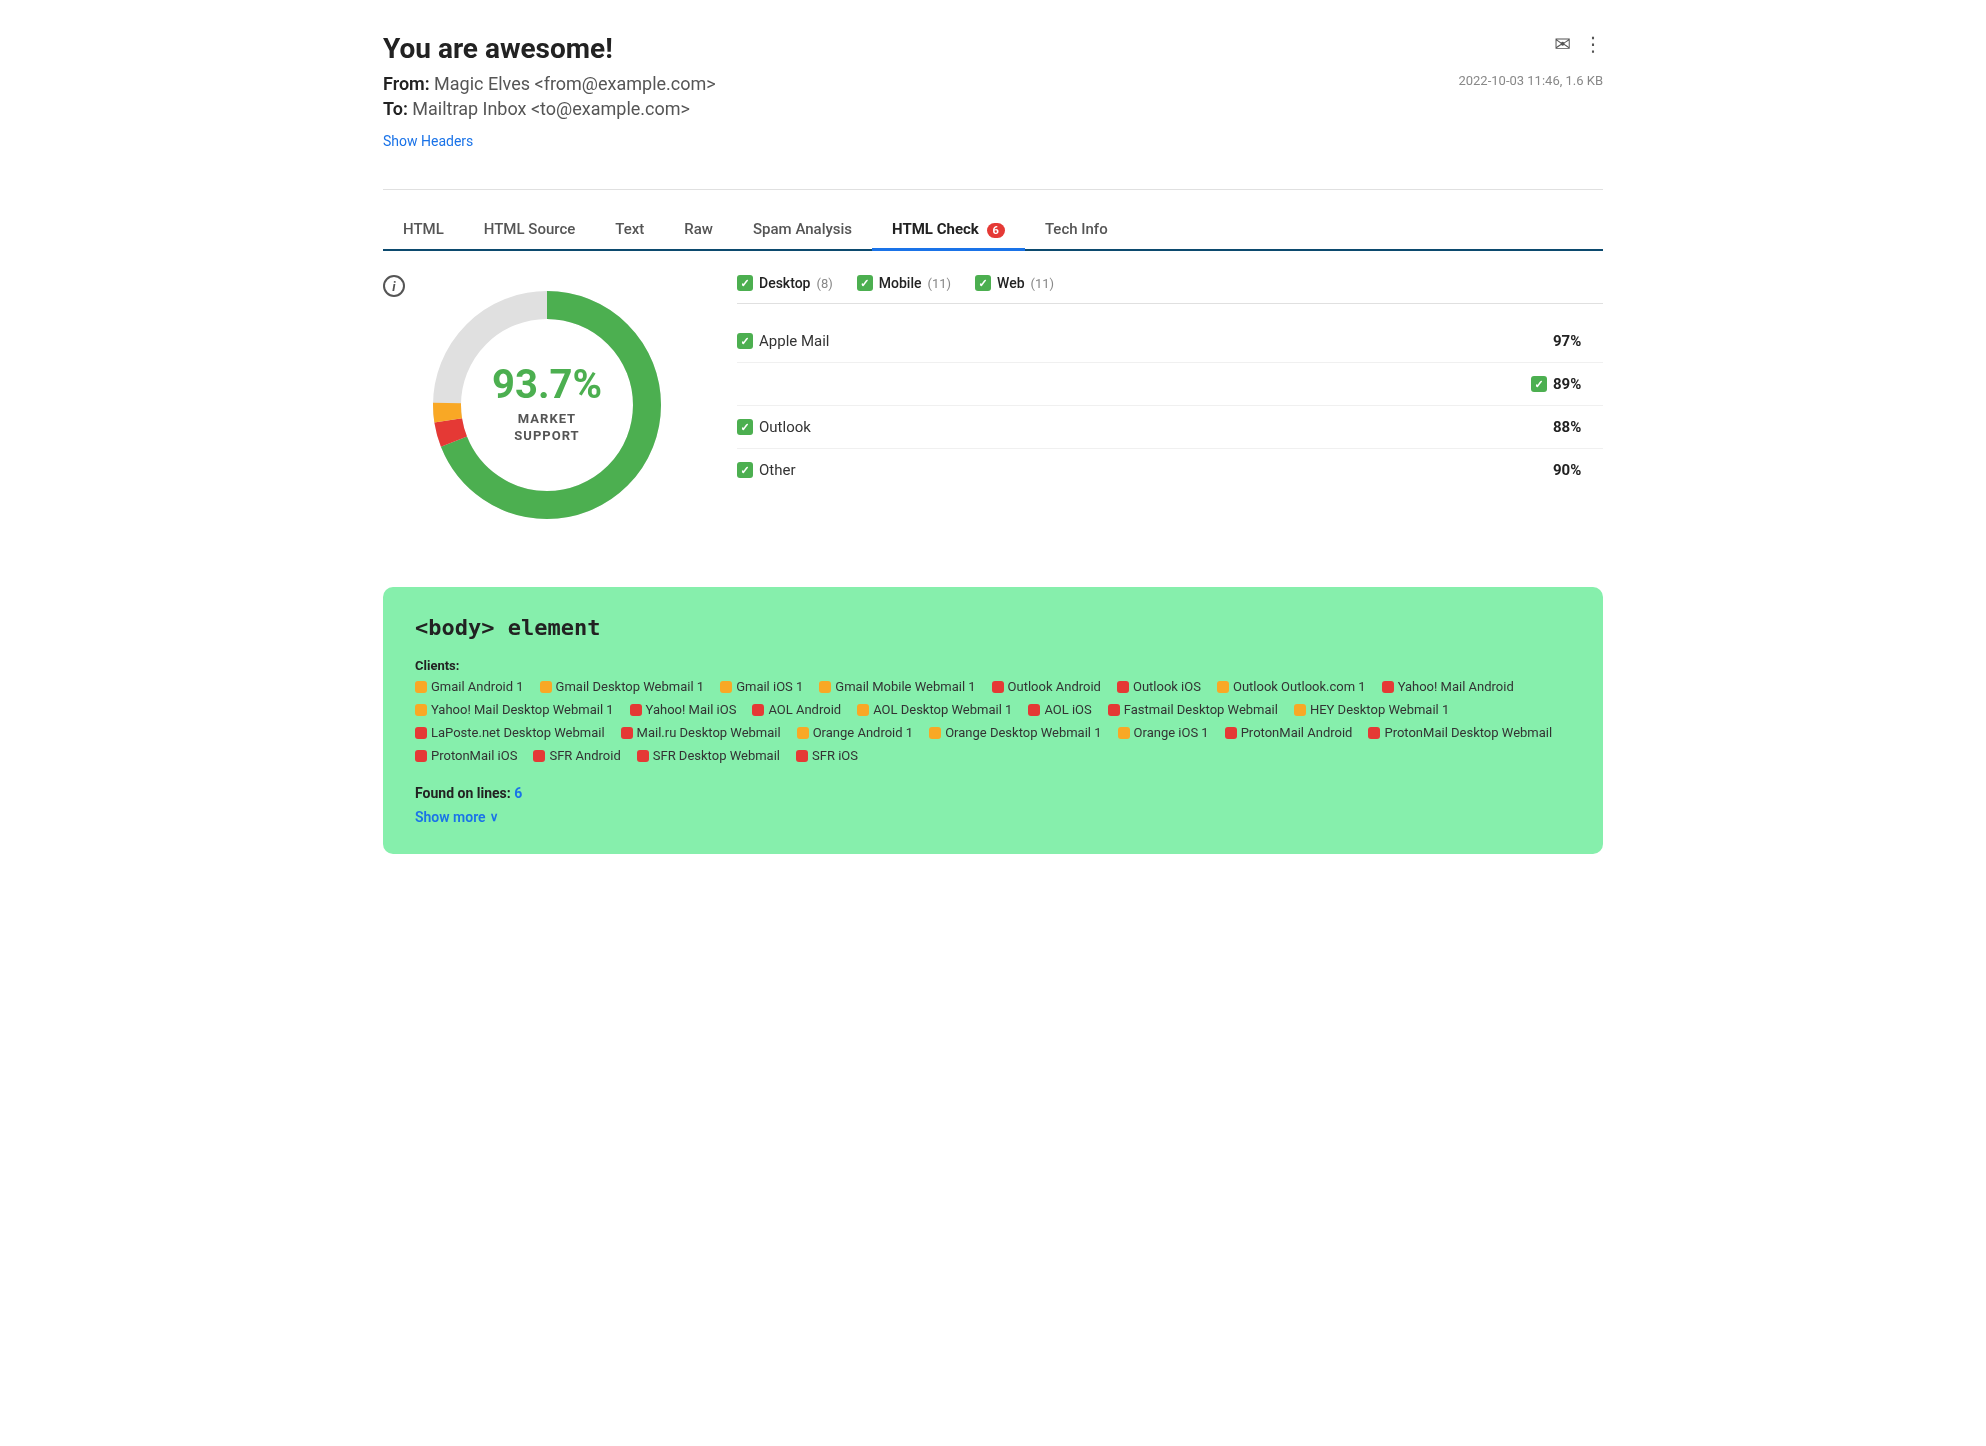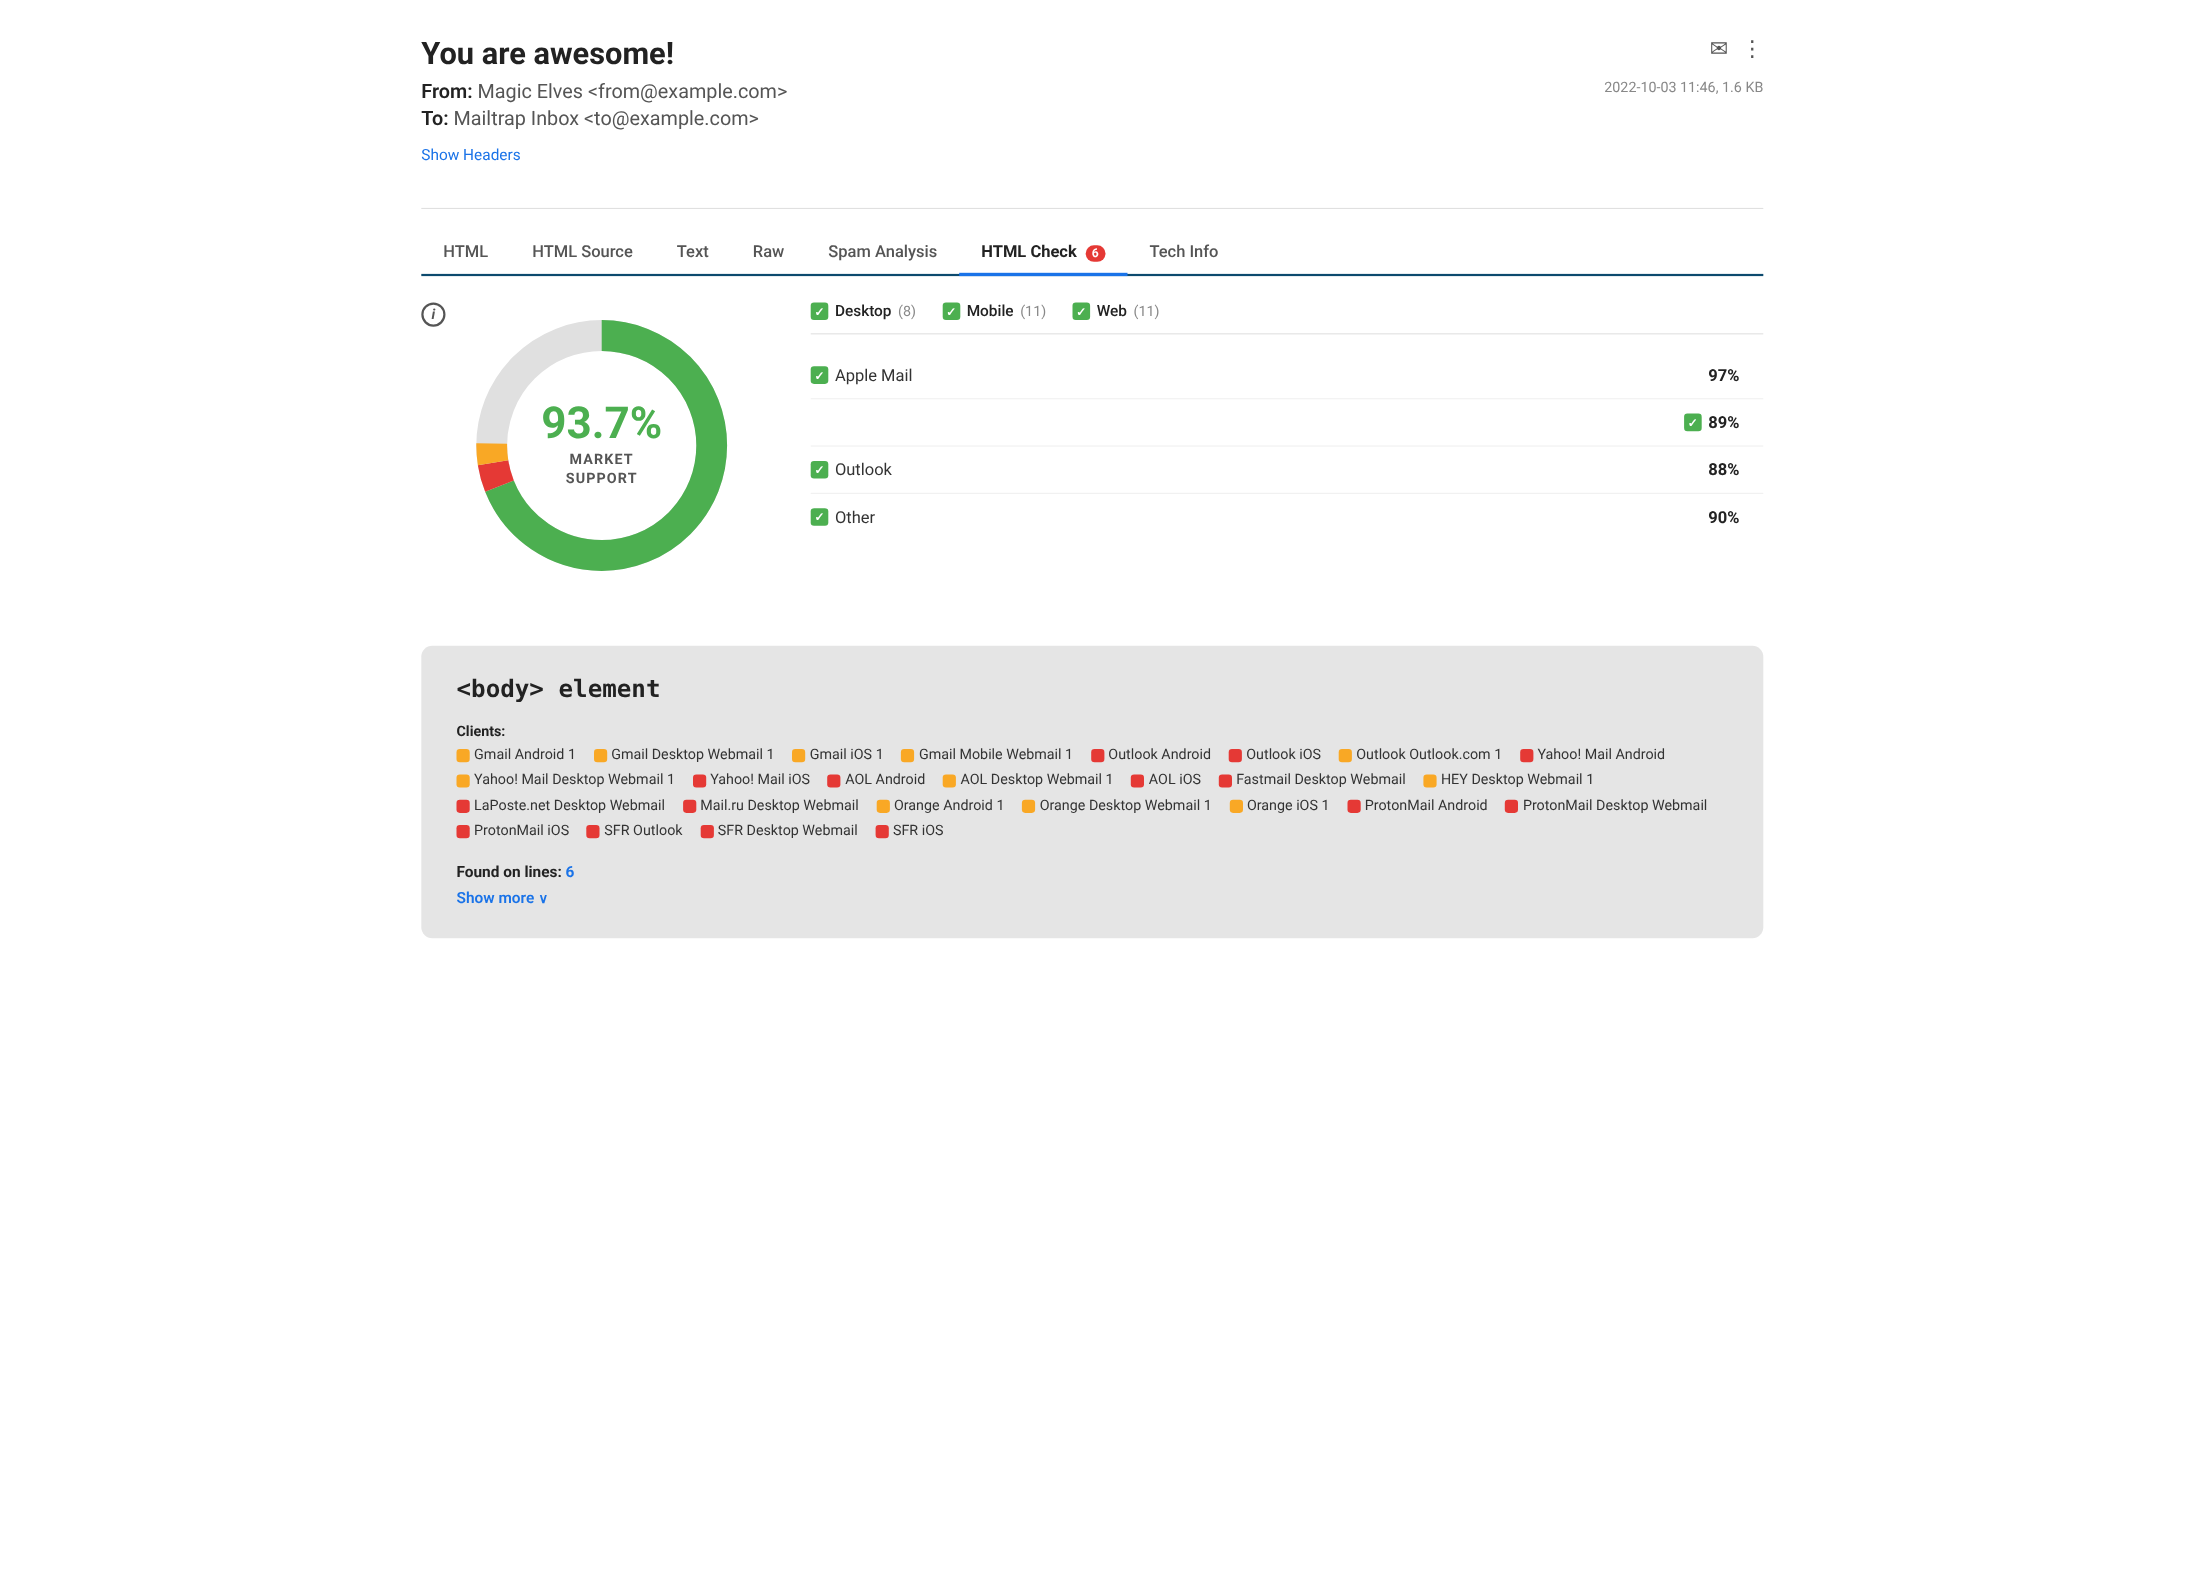--- a/index.html
+++ b/index.html
@@ -47,21 +47,21 @@
     .filter-label { font-weight: 500; color: #222; }
     .filter-count { color: #888; font-size: 13px; }
 
     
     .compat-row { display: flex; align-items: center; padding: 12px 0; border-bottom: 1px solid #f0f0f0; gap: 6px; justify-content: flex-end; }
     .compat-row:last-child { border-bottom: none; }
     .compat-name { flex: 1; font-size: 15px; color: #333; }
     .compat-pct { font-size: 15px; font-weight: 700; color: #222; min-width: 50px; }
 
     
-    .body-section { background: #e5e5e5; border-radius: 10px; padding: 28px 32px; margin-top: 32px; }
+    .body-section { background: #86efac; border-radius: 10px; padding: 28px 32px; margin-top: 32px; }
     .body-section-title { font-size: 22px; font-weight: 700; font-family: monospace; margin-bottom: 18px; }
     .clients-row { display: flex; flex-wrap: wrap; gap: 6px 0; align-items: center; font-size: 13px; }
     .clients-label { font-weight: 700; margin-right: 8px; color: #222; }
     .client-item { display: flex; align-items: center; gap: 4px; margin-right: 16px; margin-bottom: 8px; color: #333; }
     .client-dot { width: 12px; height: 12px; border-radius: 3px; flex-shrink: 0; }
     .dot-orange { background: #f9a825; }
     .dot-red { background: #e53935; }
     .found-lines { font-size: 14px; margin-top: 14px; }
     .found-lines .label { font-weight: 700; }
     .found-lines .value { color: #1a73e8; font-weight: 700; }
@@ -284,21 +284,21 @@
           <span class="client-item">
             <span class="client-dot dot-red"></span>
             <span>ProtonMail Desktop Webmail</span>
           </span>
           <span class="client-item">
             <span class="client-dot dot-red"></span>
             <span>ProtonMail iOS</span>
           </span>
           <span class="client-item">
             <span class="client-dot dot-red"></span>
-            <span>SFR Outlook</span>
+            <span>SFR Android</span>
           </span>
           <span class="client-item">
             <span class="client-dot dot-red"></span>
             <span>SFR Desktop Webmail</span>
           </span>
           <span class="client-item">
             <span class="client-dot dot-red"></span>
             <span>SFR iOS</span>
           </span>
         </div>

